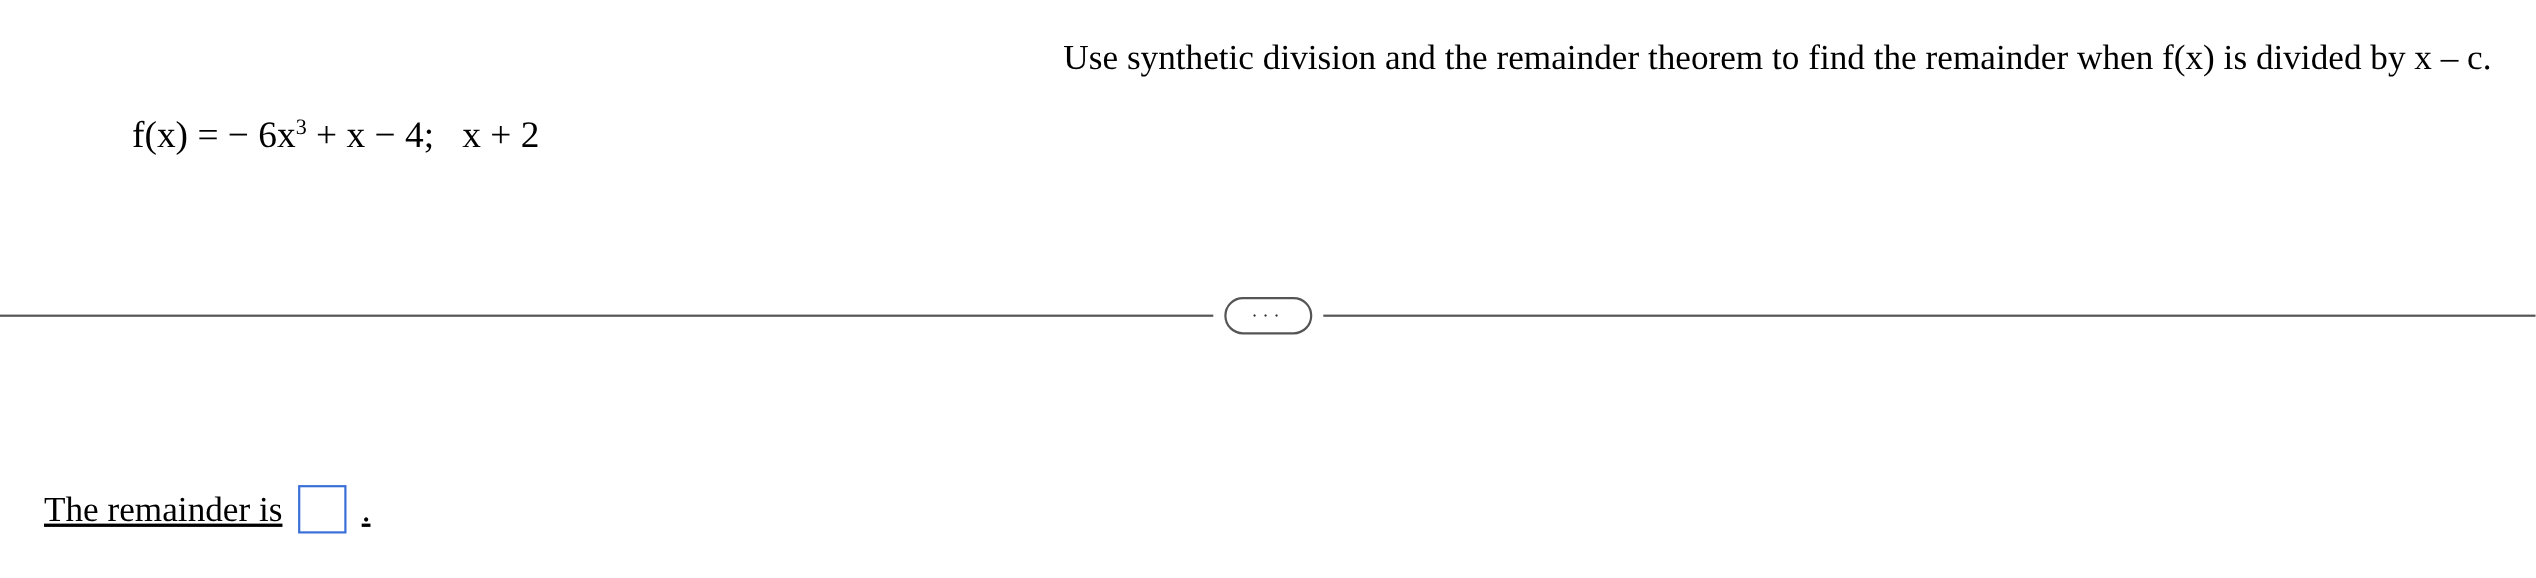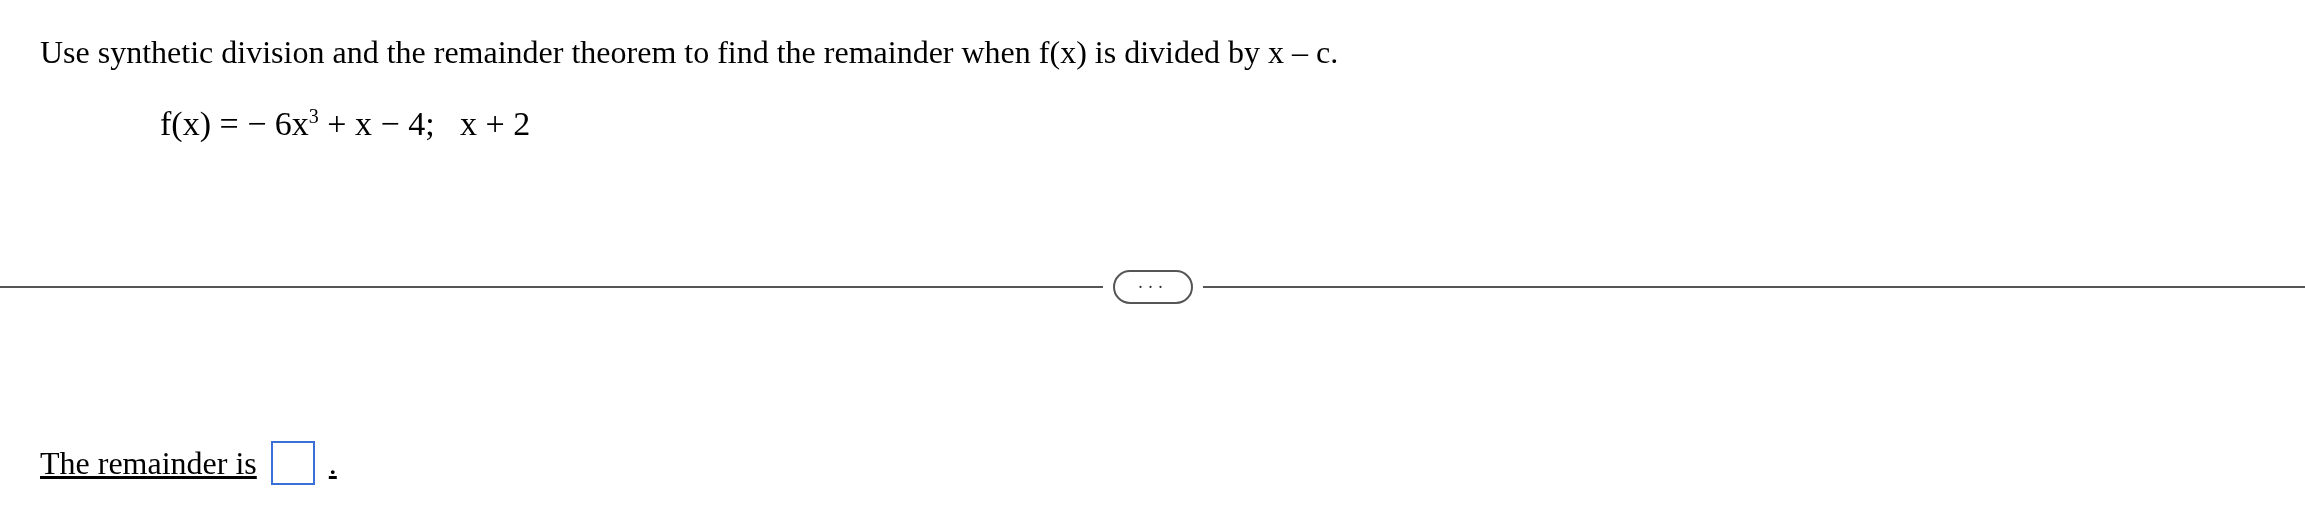--- a/index.html
+++ b/index.html
@@ -1,18 +1,19 @@
 <!DOCTYPE html>
 <html><head>
   <meta charset="utf-8">
   <style>
     * {
       margin: 0;
       padding: 0;
       box-sizing: border-box;
+      text-align: right;
     }
 
     body {
       width: 2305px;
       height: 525px;
       background: #ffffff;
       font-family: "Times New Roman", Times, serif;
       font-size: 32px;
       color: #000000;
       overflow: hidden;
@@ -35,21 +36,20 @@
       font-size: 34px;
       margin-left: 80px;
       margin-bottom: 40px;
       display: flex;
       align-items: flex-start;
       gap: 0;
     }
 
     .func-prefix {
       font-size: 34px;
-      margin-left: 40px;
     }
 
     sup {
       font-size: 20px;
       vertical-align: super;
       line-height: 0;
     }
 
     .divider-row {
       position: absolute;

